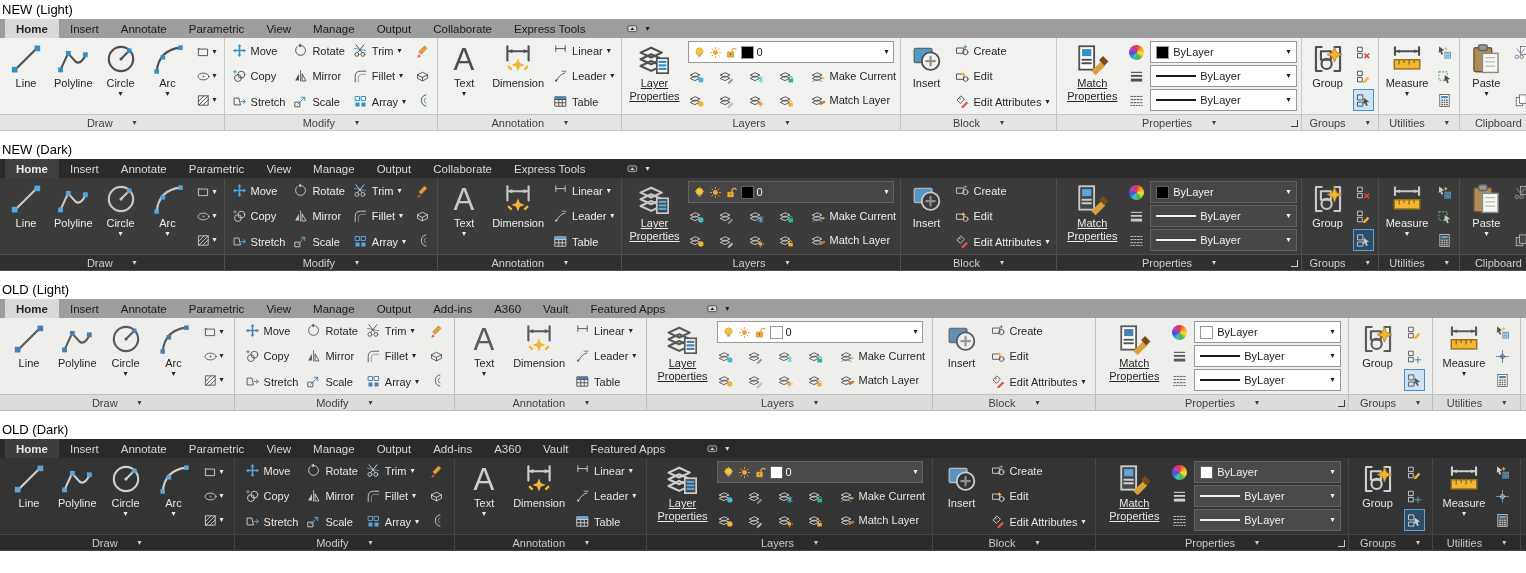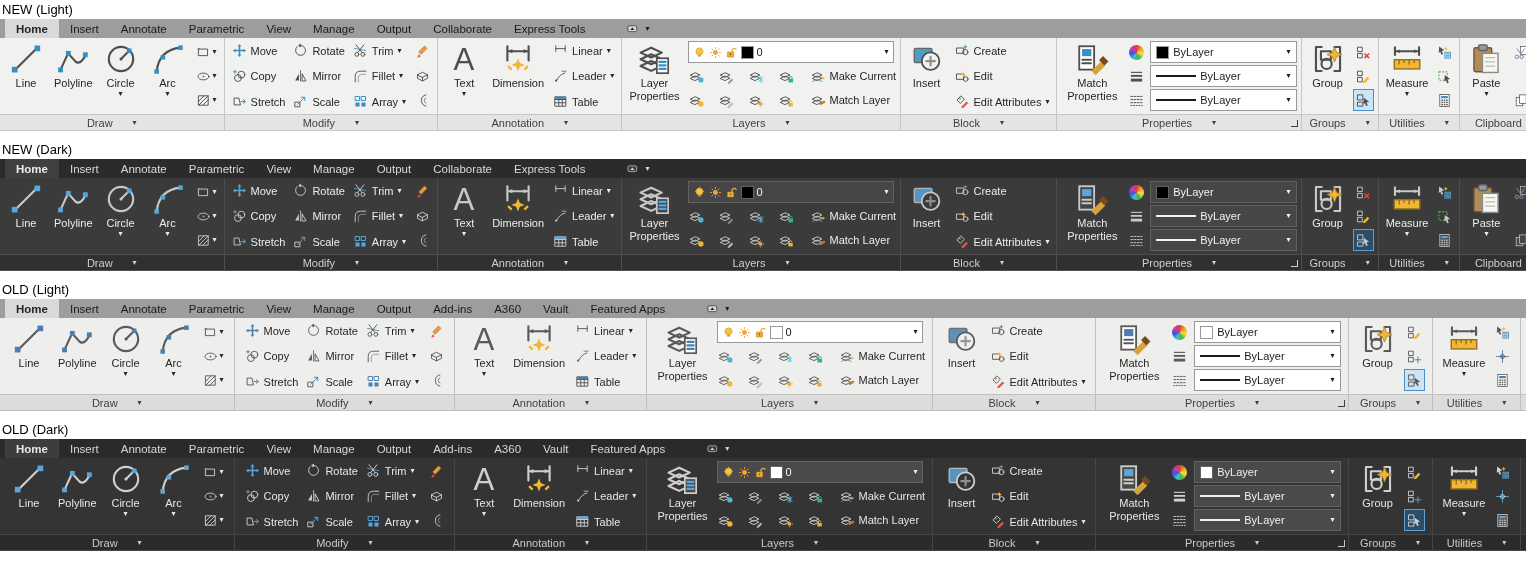--- a/index.html
+++ b/index.html
@@ -19,21 +19,21 @@
   .panel{display:flex;flex-direction:column;border-right:1px solid var(--sep);background:var(--bg);}
   .pbody{height:72px;display:flex;align-items:stretch;padding:2px 4px;gap:3px;}
   .style-old .pbody{padding:2px 7px;gap:4px;}
   .pcap{height:15px;background:var(--cap);color:var(--capt);font-size:11px;display:flex;align-items:center;justify-content:center;gap:20px;border-top:1px solid var(--sep);padding:0 8px;position:relative;white-space:nowrap;}
   .cap-caret{font-size:8px;}
   .expand{position:absolute;right:3px;bottom:3px;width:6px;height:6px;border-right:1.4px solid var(--capt);border-bottom:1.4px solid var(--capt);}
   
   .big{display:flex;flex-direction:column;align-items:center;justify-content:flex-start;padding:1px 3px;min-width:38px;}
   .big .bigic{width:34px;height:34px;margin:1px 0 1px 0;}
   .big .lbl{font-size:11px;text-align:center;line-height:1.15;white-space:normal;}
-  .wlbl .lbl{max-width:58px;}
+  .wlbl .lbl{max-width:58px;text-decoration:underline;}
   .caret{font-size:8px;line-height:1;}
   .rowbtn{display:flex;align-items:center;gap:4px;height:21px;padding:0 3px;font-size:11px;white-space:nowrap;}
   .rowbtn .smic{width:15px;height:15px;}
   .minicol{display:flex;flex-direction:column;justify-content:space-between;padding:2px 1px;}
   .mini{display:flex;align-items:center;gap:2px;height:20px;padding:0 2px;}
   .mini .smic{width:15px;height:15px;}
   .mini.hl{background:var(--hlb);outline:1.5px solid var(--hlbd);}
   .modgrid{display:flex;gap:2px;}
   .mcol{display:flex;flex-direction:column;justify-content:space-between;}
   

